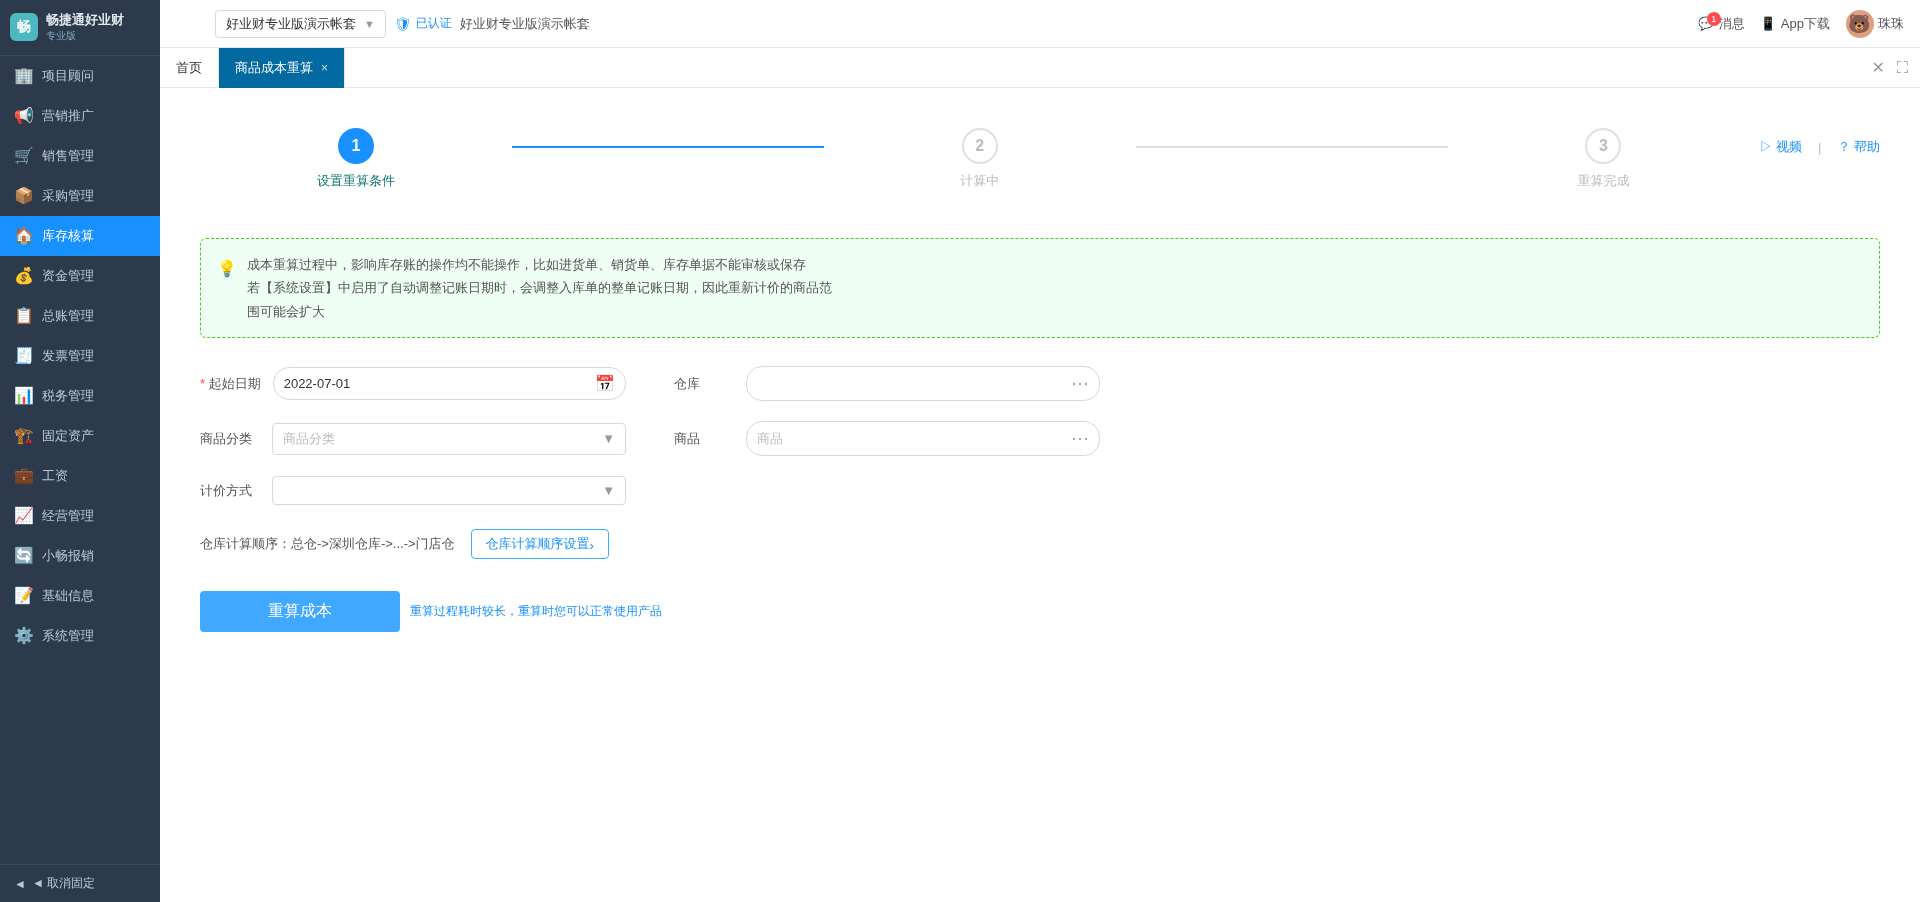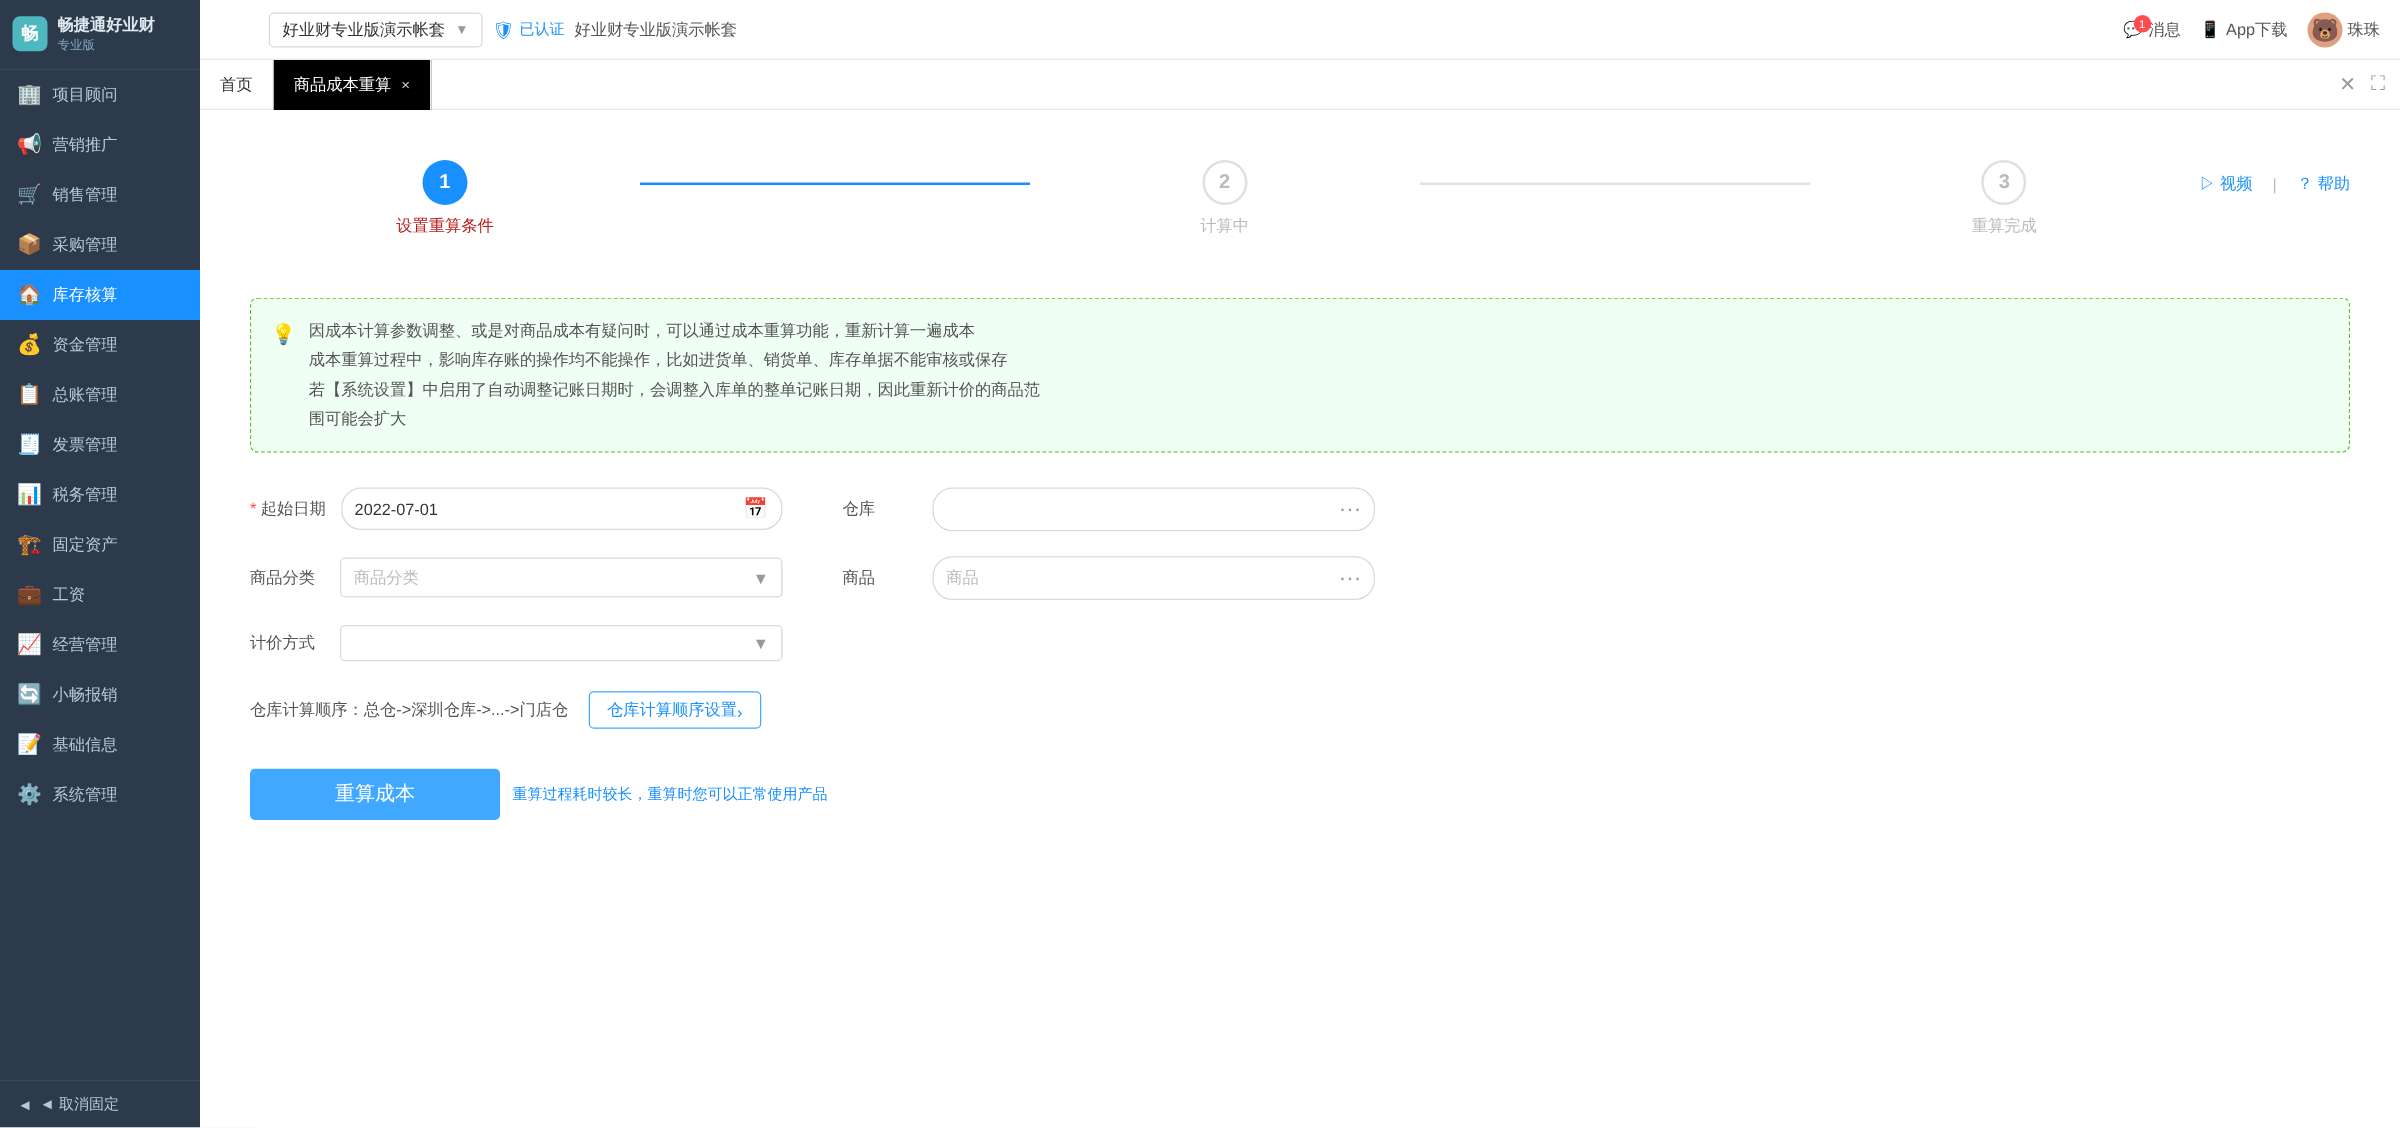--- a/index.html
+++ b/index.html
@@ -133,21 +133,21 @@
       border-bottom: 1px solid #e8e8e8;
     }
     .tab {
       height: 40px; display: flex; align-items: center;
       padding: 0 16px;
       font-size: 13px; cursor: pointer;
       color: #666;
       border-right: 1px solid #e8e8e8;
     }
     .tab.active {
-      background: #000000; color: white;
+      background: #0369a1; color: white;
     }
     .tab .close-btn {
       margin-left: 8px; font-size: 12px; color: rgba(255,255,255,0.8);
       cursor: pointer;
     }
     .tab.home { color: #333; }
 
     .tab-right-controls {
       margin-left: auto;
       display: flex; align-items: center;
@@ -189,21 +189,21 @@
     .step-circle.active {
       background: #1890ff; color: white;
     }
     .step-circle.inactive {
       background: white; color: #bbb;
       border: 2px solid #e0e0e0;
     }
     .step-label {
       font-size: 13px;
       margin-top: 8px;
-      color: #b91c1c;
+      color: #0f766e;
     }
     .step-label.inactive { color: #bbb; }
     .step-line {
       flex: 1;
       height: 2px;
       background: #e0e0e0;
       align-self: flex-start;
       margin-top: 18px;
     }
     .step-line.active { background: #1890ff; }
@@ -492,21 +492,20 @@
         <span>
           <span>？</span>
           <span>帮助</span>
         </span>
       </div>
     </div>
 
     <div class="info-box">
       <span class="bulb">💡</span>
       <div>
-        <div>因成本计算参数调整、或是对商品成本有疑问时，可以通过成本重算功能，重新计算一遍成本</div>
         <div>成本重算过程中，影响库存账的操作均不能操作，比如进货单、销货单、库存单据不能审核或保存</div>
         <div>若【系统设置】中启用了自动调整记账日期时，会调整入库单的整单记账日期，因此重新计价的商品范</div>
         <div>围可能会扩大</div>
       </div>
     </div>
 
     <div class="form-grid">
 
       <div class="form-row">
         <span class="form-label required">起始日期</span>

